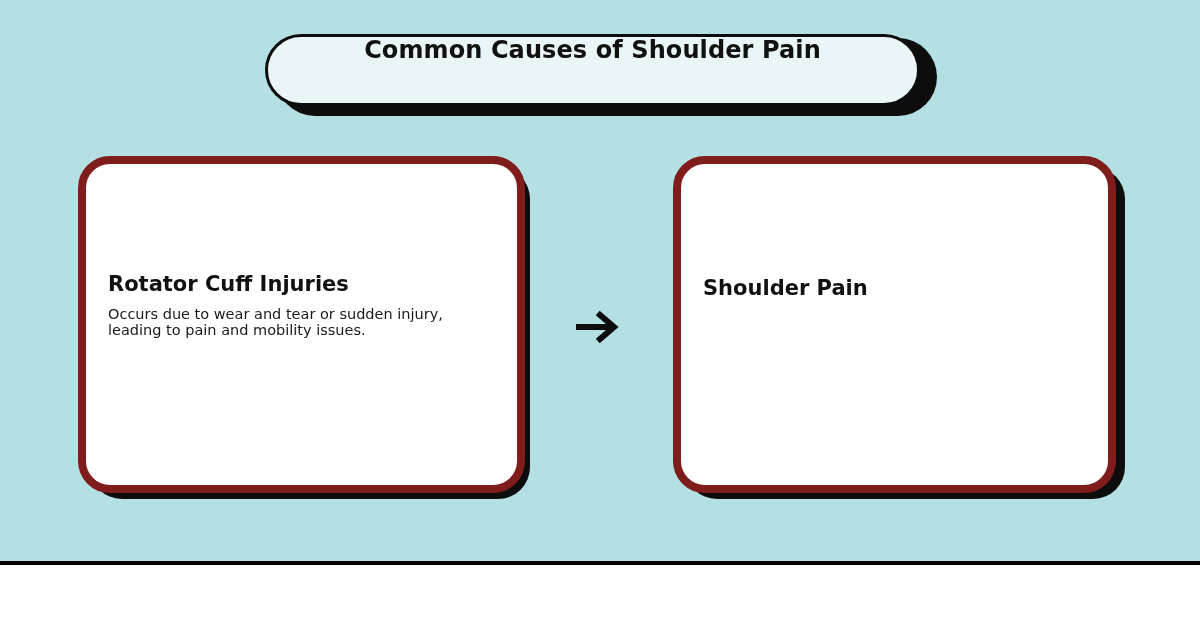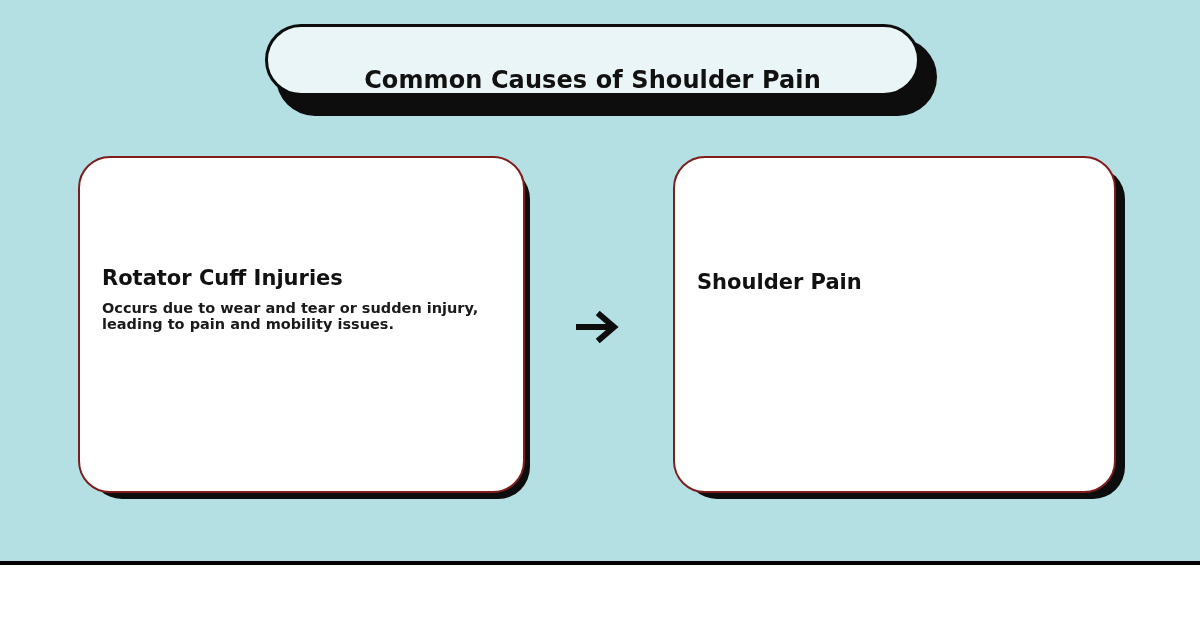--- a/index.html
+++ b/index.html
@@ -23,49 +23,49 @@
     position:absolute;left:0;top:565px;width:1200px;height:65px;
     background:#ffffff;
   }
 
   
   .title-shadow{
     position:absolute;left:276px;top:38px;width:661px;height:78px;
     background:#0d0d0d;border-radius:39px;
   }
   .title-pill{
-    position:absolute;left:265px;top:24px;width:655px;height:72px;
+    position:absolute;left:265px;top:34px;width:655px;height:72px;
     background:#eaf5f7;border:3px solid #0d0d0d;border-radius:39px;
-    display:flex;align-items:flex-end;justify-content:center;
+    display:flex;align-items:flex-start;justify-content:center;
     box-sizing:border-box;
   }
   .title-text{
     font-size:24px;font-weight:700;color:#111111;
     letter-spacing:.1px;line-height:1.1;text-align:center;
   }
 
   
   .card-shadow{
     position:absolute;background:#0d0d0d;border-radius:32px;
   }
   .card{
-    position:absolute;background:#ffffff;border:2px solid #7f1d1d;
+    position:absolute;background:#ffffff;border:8px solid #7f1d1d;
     border-radius:32px;box-sizing:border-box;
   }
   .card-inner{
     position:absolute;left:0;right:0;
     padding:0 22px;
     box-sizing:border-box;
   }
   .card-title{
     font-size:21px;font-weight:700;color:#111111;
     margin:0 0 10px 0;line-height:1.15;
   }
   .card-body{
-    font-size:14.5px;font-weight:700;color:#1a1a1a;
+    font-size:14.5px;font-weight:400;color:#1a1a1a;
     line-height:1.12;margin:0;
   }
 
   #card-left{left:78px;top:156px;width:447px;height:337px;}
   #card-left-shadow{left:90px;top:167px;width:440px;height:332px;}
   #card-left .card-inner{top:108px;}
 
   #card-right{left:673px;top:156px;width:443px;height:337px;}
   #card-right-shadow{left:685px;top:167px;width:440px;height:332px;}
   #card-right .card-inner{top:112px;}

